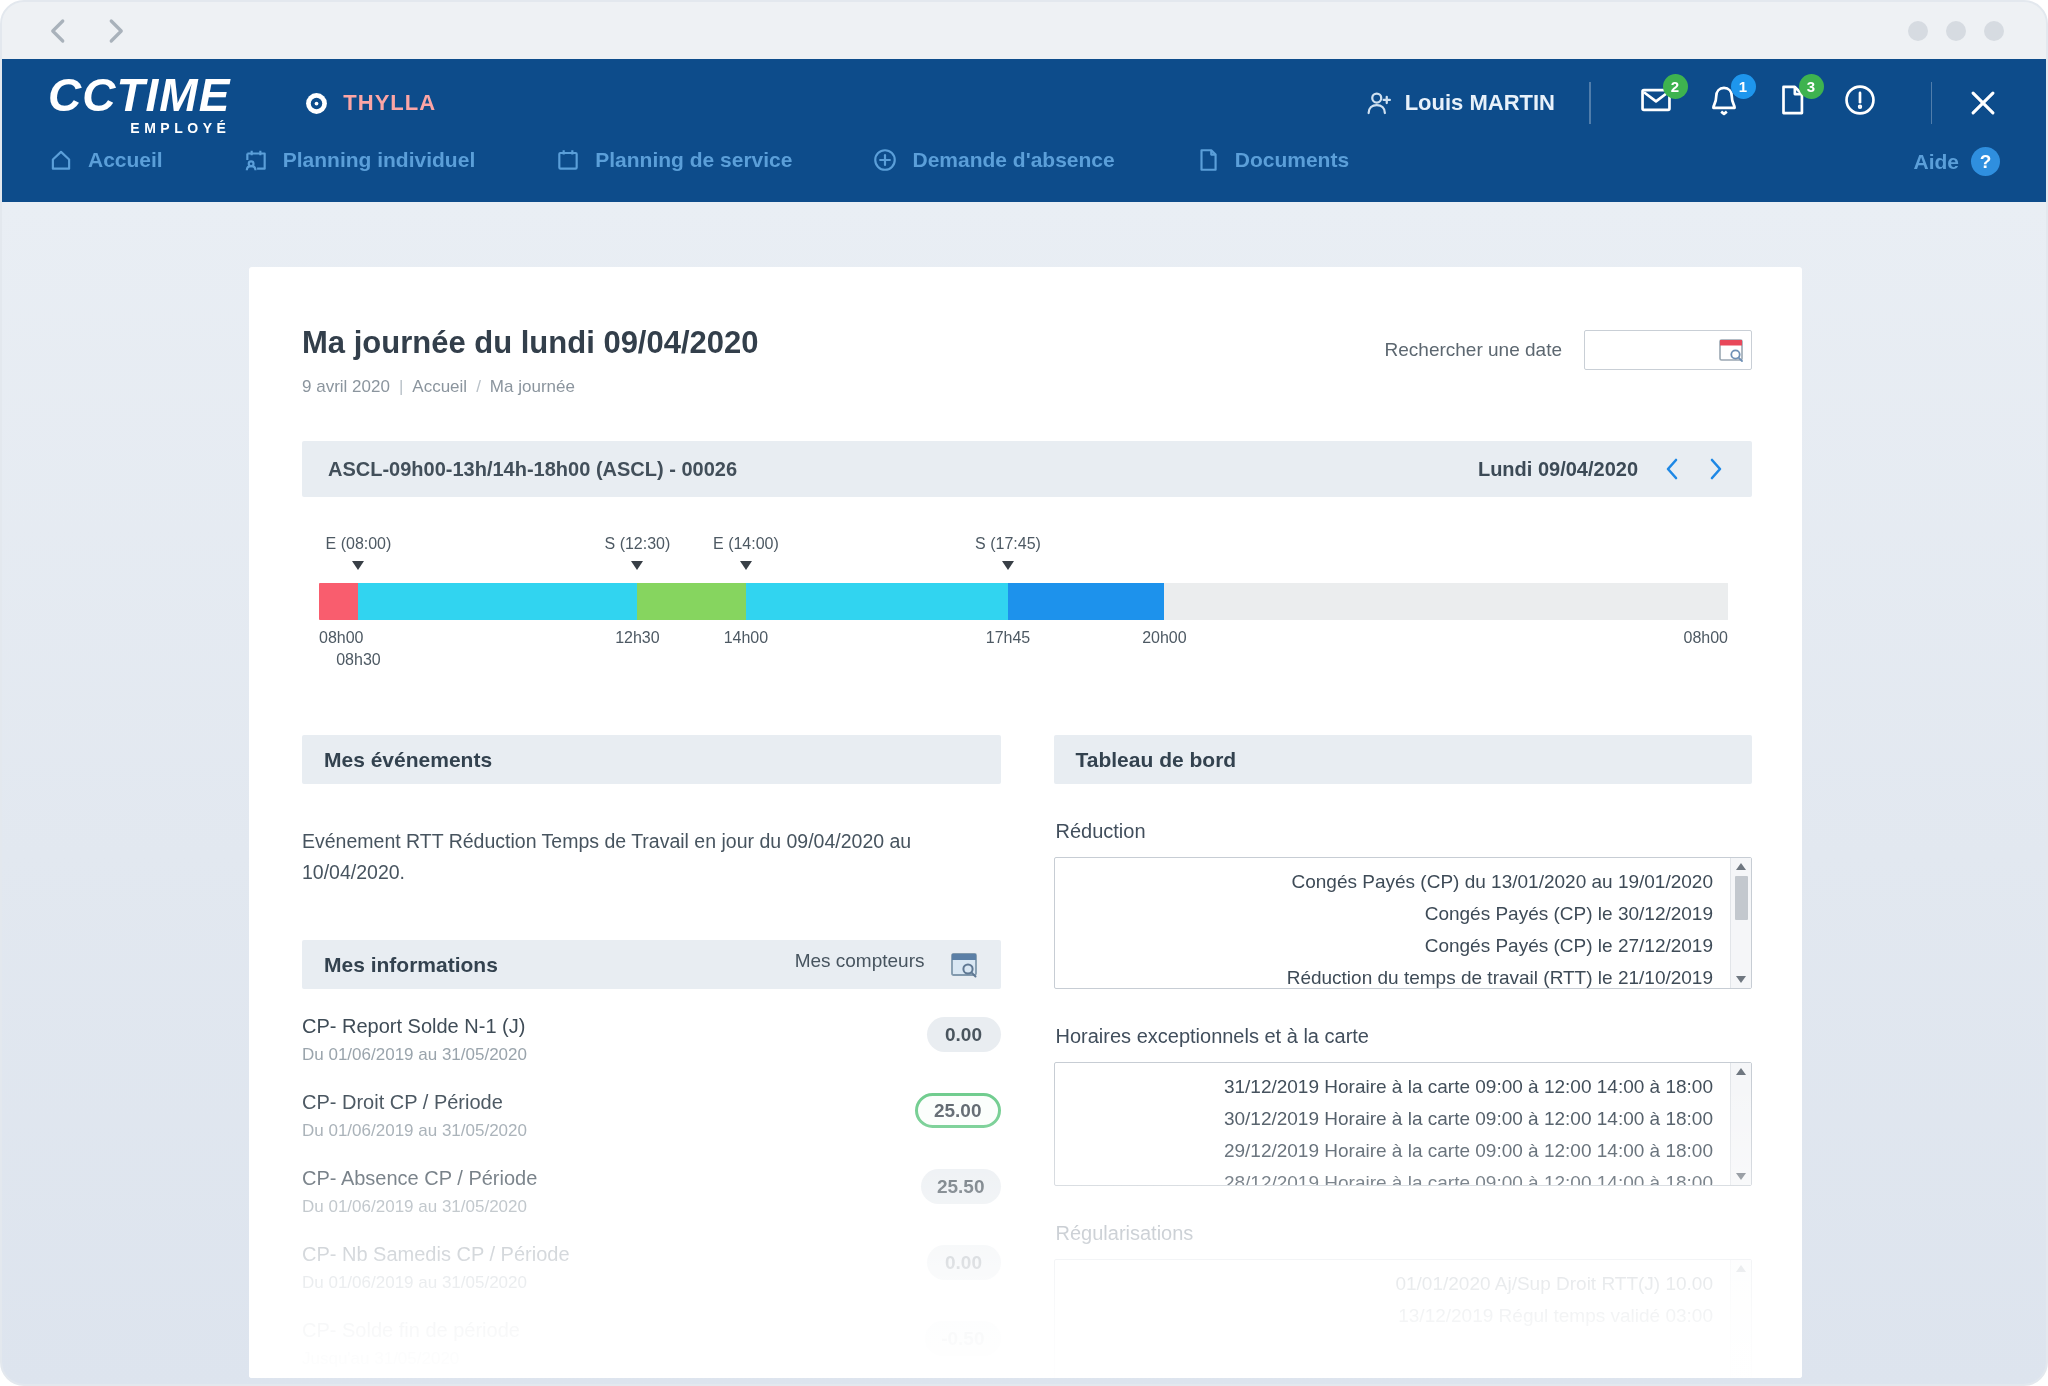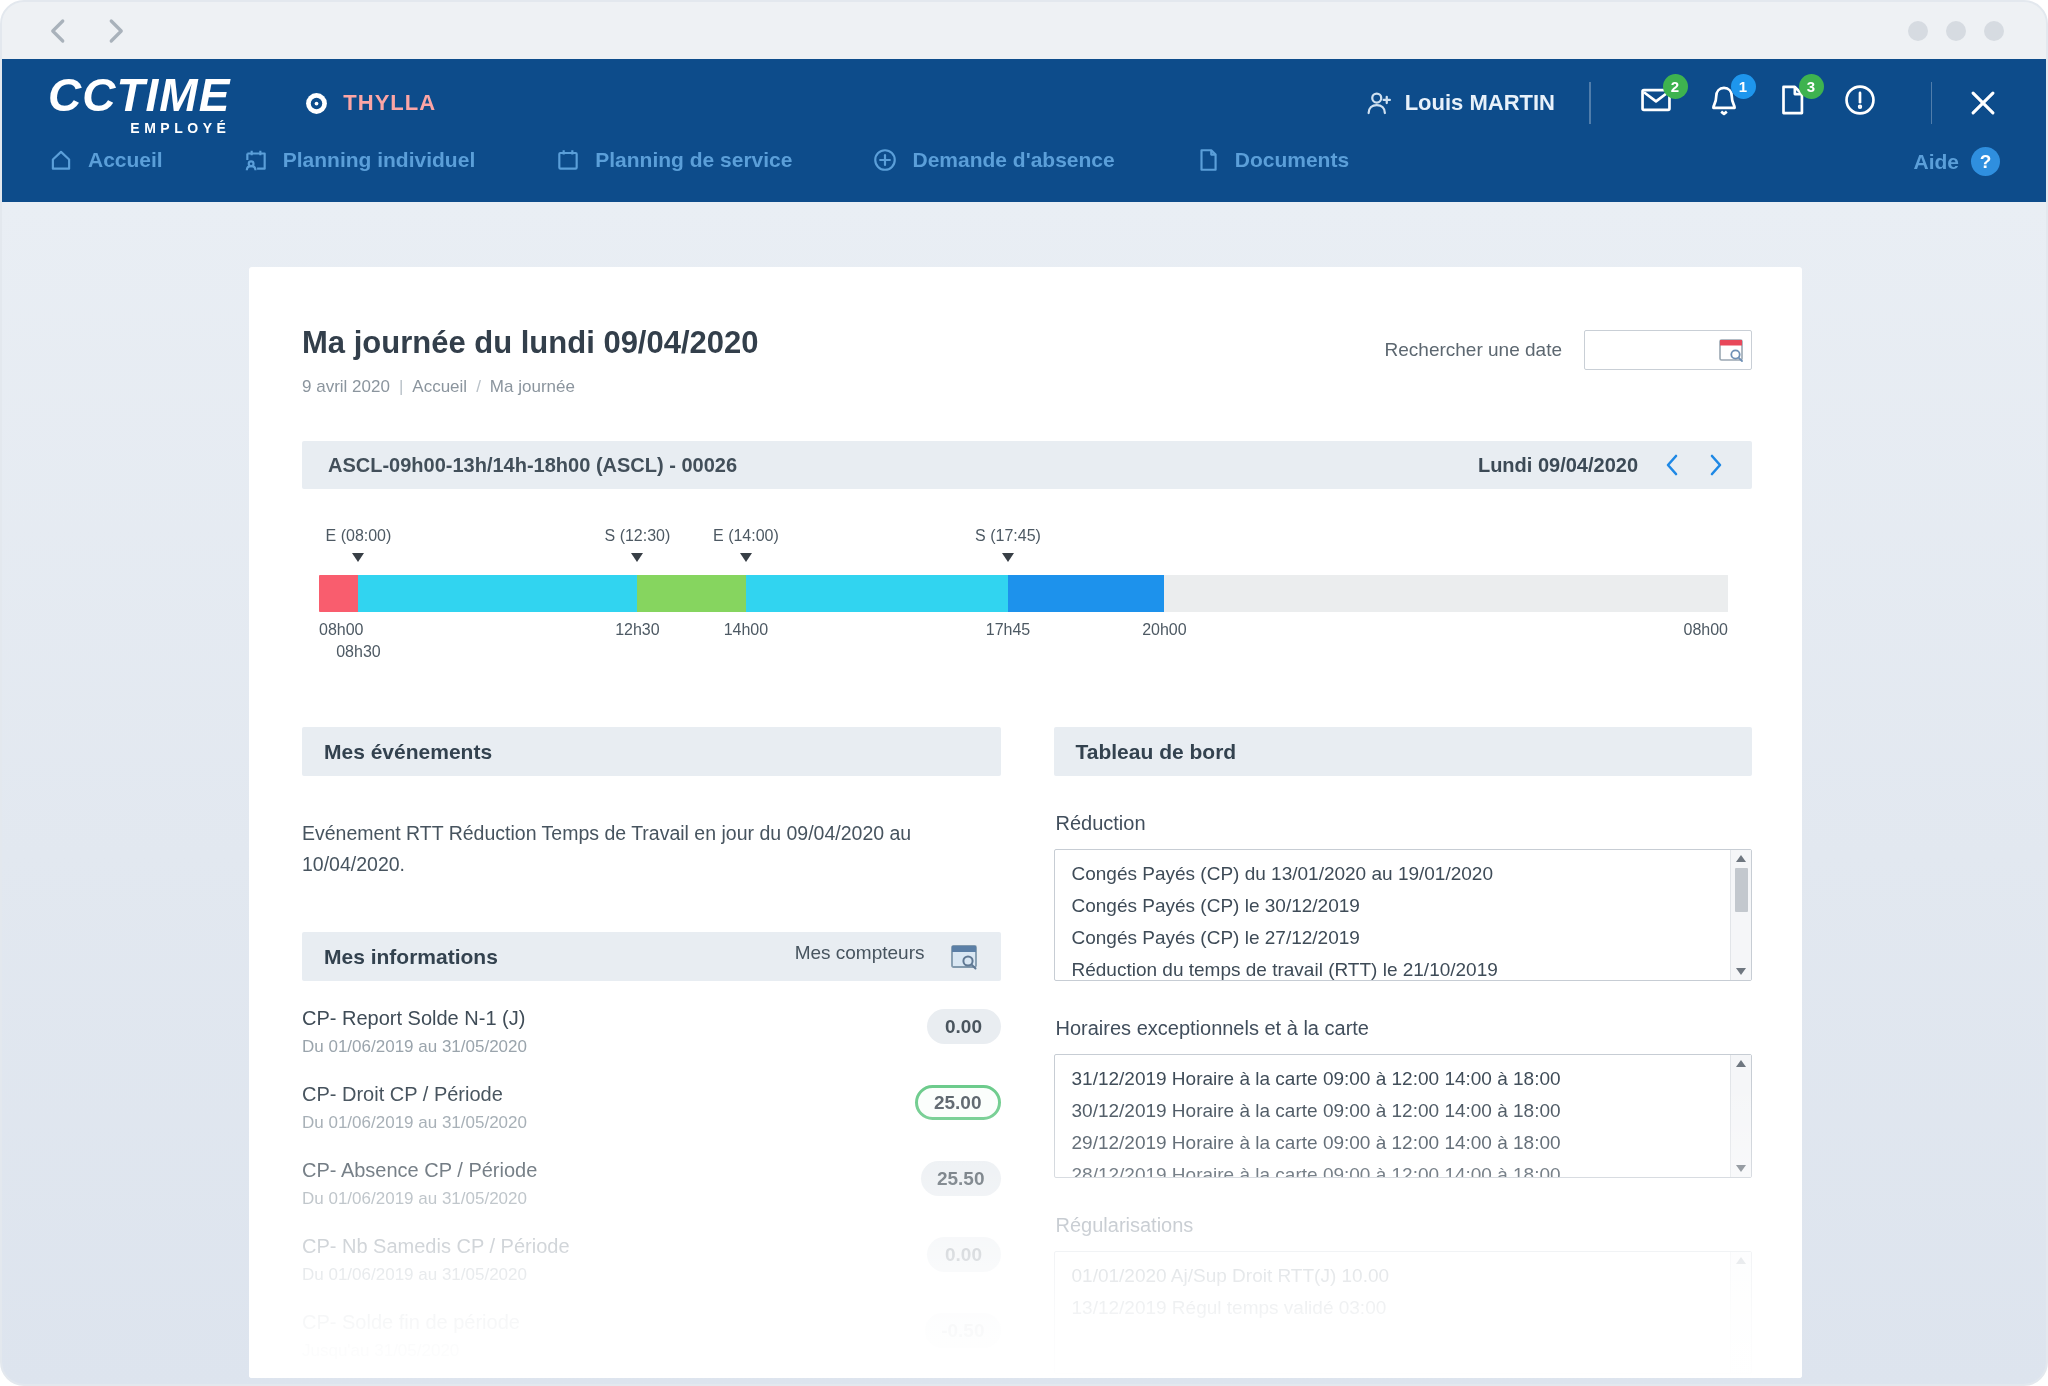--- a/index.html
+++ b/index.html
@@ -51,21 +51,21 @@
   .page-title{ font-size:31px; font-weight:700; color:#333f4b; }
   .breadcrumb{ margin-top:16px; font-size:17px; color:#8b959e; display:flex; gap:9px; }
   .breadcrumb .sep{ color:#b9c1c8; }
   .search-date{ margin-left:auto; display:flex; align-items:center; gap:22px; padding-top:5px; }
   .search-label{ font-size:19px; color:#5c6770; }
   .date-input{ position:relative; width:168px; height:40px; }
   .date-input input{ width:100%; height:100%; border:1.5px solid #c9cfd6; border-radius:2px;
                      font-size:17px; padding:0 40px 0 10px; color:#44505b; outline:none; }
   .date-input .cal-icon{ position:absolute; right:7px; top:7px; width:27px; height:27px; cursor:pointer; }
 
-  .schedule-bar{ margin-top:44px; height:48px; background:#e8edf2; border-radius:2px; display:flex;
+  .schedule-bar{ margin-top:44px; height:56px; background:#e8edf2; border-radius:2px; display:flex;
                  align-items:center; padding:0 26px; }
   .shift-label{ font-size:20px; font-weight:600; color:#424f5a; }
   .sched-right{ margin-left:auto; display:flex; align-items:center; gap:24px; }
   .day-label{ font-size:20px; font-weight:700; color:#3c4a56; }
   .chev{ width:20px; height:24px; color:#1e88e5; cursor:pointer; }
 
   .timeline{ margin:38px 24px 0 17px; position:relative; }
   .tl-markers{ position:relative; height:48px; }
   .tl-mlabel{ position:absolute; transform:translateX(-50%); font-size:16px; color:#4d5963; white-space:nowrap; top:0; }
   .tl-arrow{ position:absolute; top:26px; transform:translateX(-50%); width:0; height:0;
@@ -99,21 +99,21 @@
          color:#4a555e; font-size:19px; font-weight:700; display:flex; align-items:center;
          justify-content:center; margin-top:2px; }
   .pill.green{ background:#fbfefc; border:3px solid #69ca89; color:#555e66; }
   .info-item.dim1 .info-title{ color:#99a2ab; } .info-item.dim1 .info-period{ color:#bac2c9; }
   .info-item.dim1 .pill{ background:#eef1f4; color:#a7aeb5; }
   .info-item.dim2 .info-title{ color:#c4cad0; } .info-item.dim2 .info-period{ color:#d9dee2; }
   .info-item.dim2 .pill{ background:#f3f5f7; color:#ccd1d6; }
 
   .dash-label{ margin:36px 0 14px 2px; font-size:20px; color:#414e5c; font-weight:500; }
   .listbox{ border:1.5px solid #c7cdd4; border-radius:2px; background:#fff; display:flex; }
-  .lb-rows{ flex:1; padding:8px 0 6px 0; overflow:hidden; }
+  .lb-rows{ flex:1; padding:8px 0 6px 0; overflow:hidden;text-align:right; }
   .lb-row{ font-size:19px; color:#3e4b57; padding:5px 17px; white-space:nowrap; overflow:hidden; }
   .lb-sb{ width:21px; border-left:1px solid #e2e5e9; background:#f5f6f8; display:flex;
           flex-direction:column; align-items:center; padding:5px 0; }
   .sb-up,.sb-down{ width:0; height:0; border-left:5px solid transparent; border-right:5px solid transparent; }
   .sb-up{ border-bottom:7px solid #6f7780; }
   .sb-down{ border-top:7px solid #6f7780; margin-top:auto; }
   .sb-thumb{ width:13px; height:44px; background:#c3c8ce; border-radius:1px; margin-top:6px; }
   .lb-events{ height:132px; } .lb-horaires{ height:124px; }
   .lb-regul{ height:123px; }
   .faded-label{ color:#9aa3ad; }

